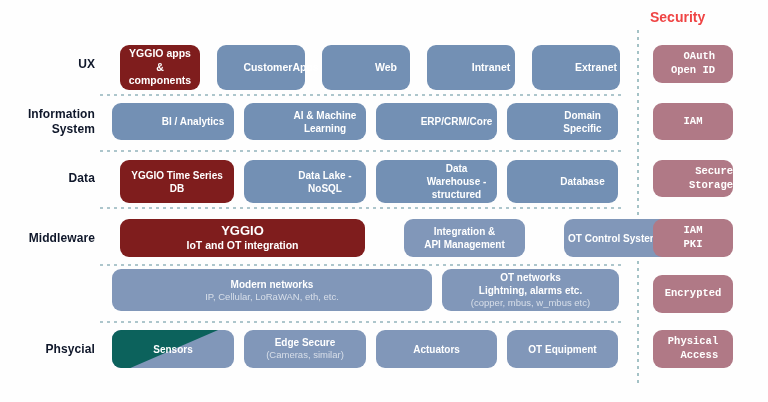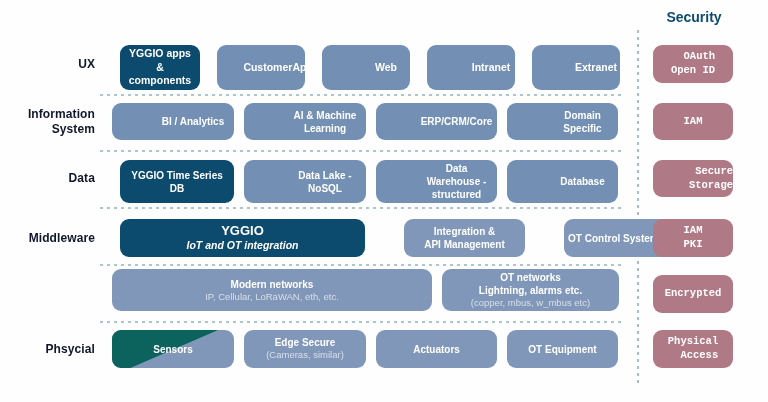--- a/index.html
+++ b/index.html
@@ -23,34 +23,34 @@
   .row-ux{grid-template-columns:repeat(5,88px);column-gap:17px;}
   .row-4col{grid-template-columns:122px 122px 121px 111px;column-gap:10px;}
   .row-mw{grid-template-columns:253px 121px 111px;column-gap:11px;gap:39px;}
   .row-comm{grid-template-columns:320px 177px;column-gap:10px;}
   .box{
     display:flex;flex-direction:column;align-items:center;justify-content:center;
     border-radius:9px;color:#fff;font-weight:bold;font-size:10px;text-align:center;
     white-space:pre-line;line-height:1.3;padding:2px 4px;box-sizing:border-box;height:100%;
   }
   .row-ux .box{font-size:10.5px;}
-  .teal{background:#0c4a6e;margin-left:8px;}
+  .teal{background:#7f1d1d;margin-left:8px;}
   .blue{background:#7390b4;padding-left:44px;}
   .blue-l{background:#8197b9;}
   .box .sub{font-weight:normal;font-size:9.5px;color:rgba(255,255,255,.68);line-height:1.3;white-space:pre-line;}
   .box .bigtitle{font-size:13px;line-height:1.2;}
-  .box .mwsub{font-size:10.5px;font-weight:bold;font-style:italic;}
+  .box .mwsub{font-size:10.5px;font-weight:bold;}
   
   .sensors{position:relative;overflow:hidden;}
   .sensors .tri{position:absolute;inset:0;background:#0c625c;
     clip-path:polygon(0 0,87% 0,15% 100%,0 100%);}
   .sensors .lbl{position:relative;z-index:1;}
   
-  .sec-title{position:absolute;left:650px;width:88px;top:9px;text-align:center;
-    font-weight:bold;font-size:14px;color:#0c4a6e;}
+  .sec-title{position:absolute;left:650px;width:88px;top:9px;
+    font-weight:bold;font-size:14px;color:#ef4444;}
   .sec-box{
     position:absolute;left:653px;width:80px;background:#b07986;border-radius:9px;
     display:flex;align-items:center;justify-content:center;text-align:right;
     color:#fff;font-weight:bold;font-size:10.5px;line-height:1.3;white-space:pre-line;font-family:Liberation Mono, monospace;
   }
 </style>
 </head>
 <body>
 
 <div class="canvas">

